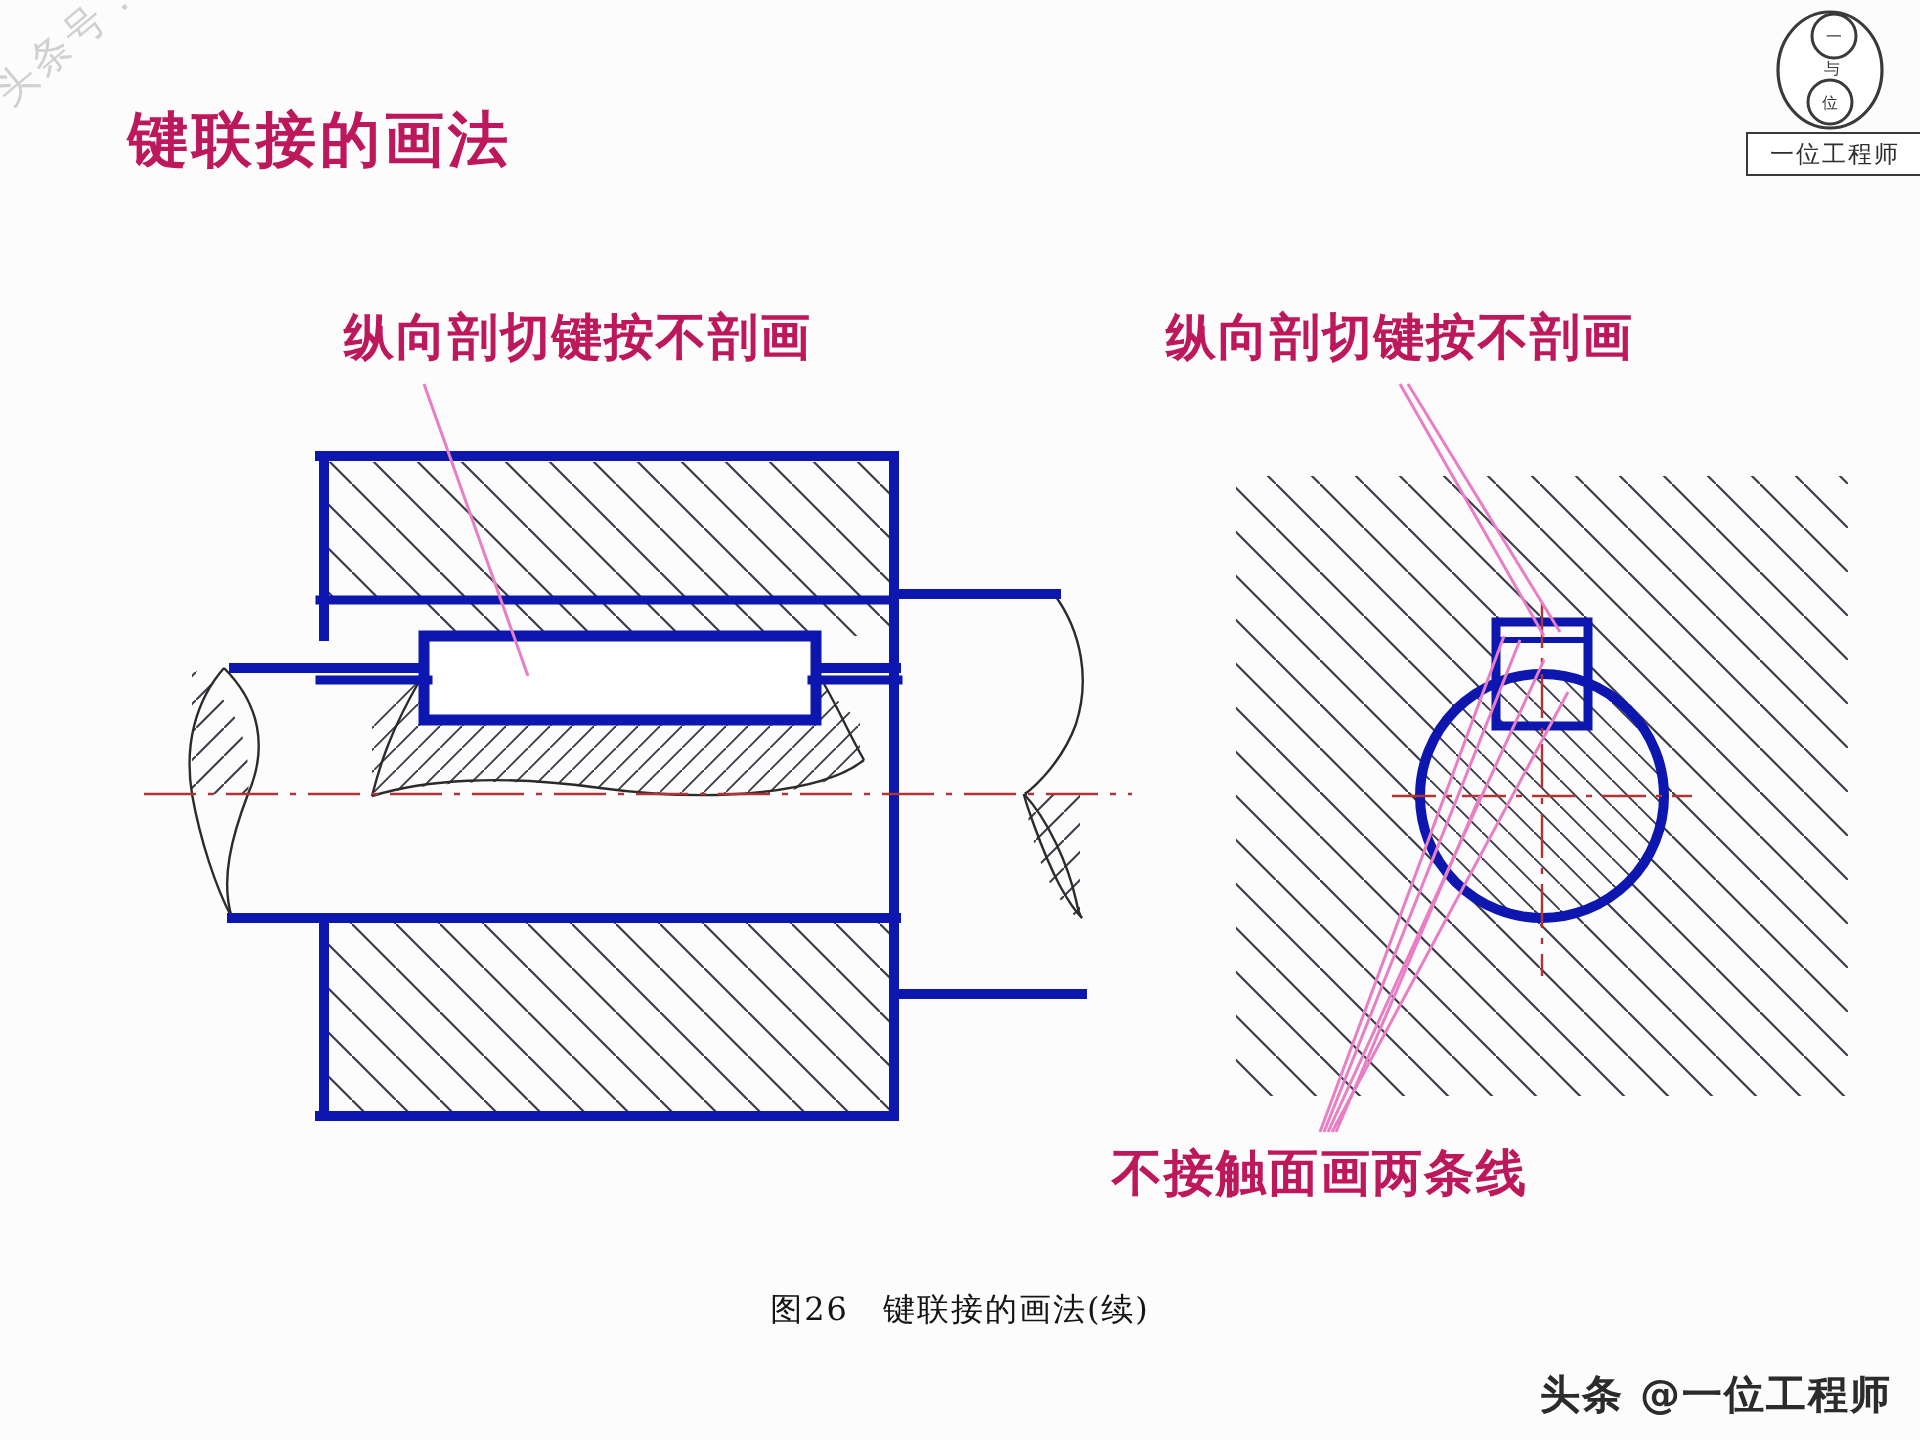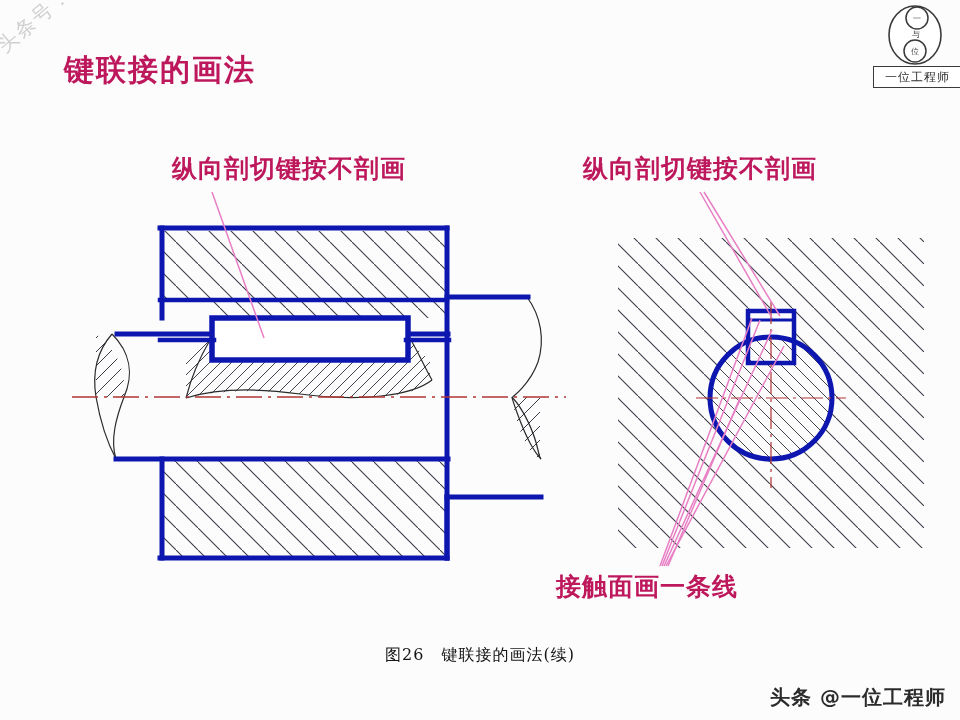--- a/index.html
+++ b/index.html
@@ -198,21 +198,21 @@
       <path d="M 668 566 L 740 398"></path>
     </g>
   </svg>
 
   <div class="slide-title">键联接的画法</div>
 
   <div class="anno" id="anno-left">纵向剖切键按不剖画</div>
 
   <div class="anno" id="anno-right-top">纵向剖切键按不剖画</div>
 
-  <div class="anno" id="anno-bottom">接触面画一条线</div>
+  <div class="anno" id="anno-bottom">不接触面画两条线</div>
 
   <div class="caption">图26　键联接的画法(续)</div>
 
   <div class="watermark-diag">头条号：一位工程师</div>
 
   <div class="watermark-bottom">头条 @一位工程师</div>
 
   <div id="logo">
     <svg class="logo-mark" viewBox="0 0 56 62" xmlns="http://www.w3.org/2000/svg">
       <ellipse cx="28" cy="31" rx="26" ry="29" fill="#fff" stroke="#3a3a3a" stroke-width="1.6"></ellipse>

